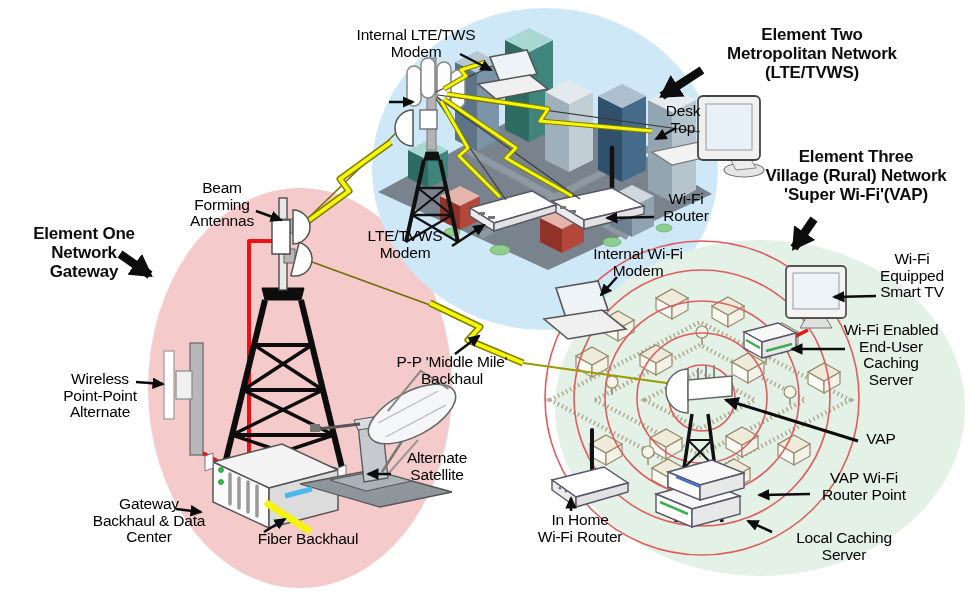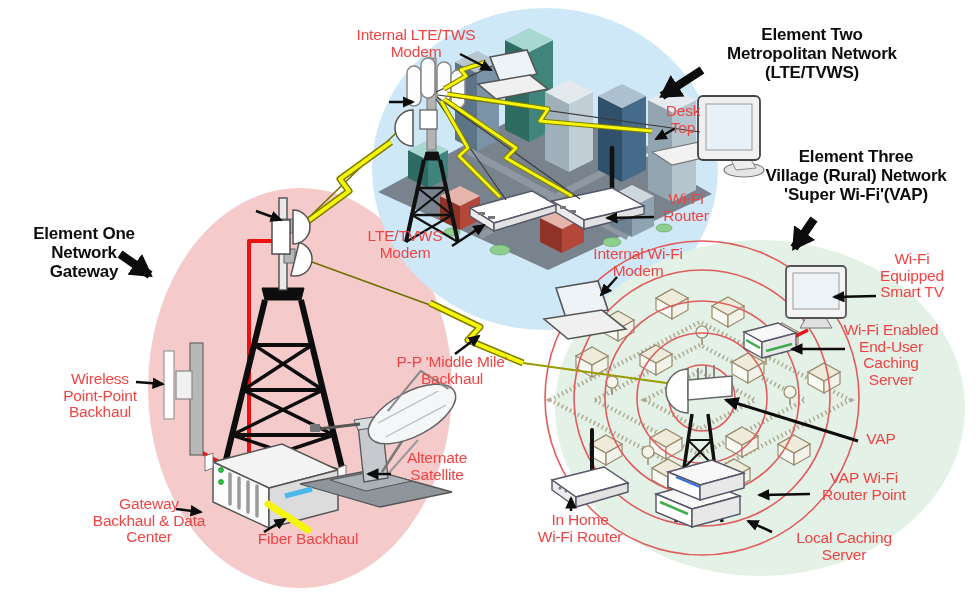--- a/index.html
+++ b/index.html
@@ -1,19 +1,19 @@
 <!DOCTYPE html>
 <html><head>
 <meta charset="utf-8">
 <style>
   html,body{margin:0;padding:0;background:#fff;}
   #stage{position:relative;width:980px;height:595px;background:#fff;overflow:hidden;
          font-family:"Liberation Sans",sans-serif;}
   #art{position:absolute;left:0;top:0;}
-  .lbl{position:absolute;font-size:15.5px;line-height:1.07;color:#ef4444;text-align:center;
+  .lbl{position:absolute;font-size:15.5px;line-height:1.07;color:#000000;text-align:center;
        white-space:pre-line;letter-spacing:-0.2px;}
   .ttl{font-weight:700;font-size:17px;line-height:1.12;color:#0d0d0d;}
 </style>
 </head>
 <body>
 
 <div id="stage">
 
 <svg id="art" width="980" height="595" viewBox="0 0 980 595">
   <defs>
@@ -368,20 +368,23 @@
 Gateway</div>
 <div class="lbl ttl" style="left:731px;top:147px;width:250px">Element Three
 Village (Rural) Network
 'Super Wi-Fi'(VAP)</div>
 <div class="lbl ttl" style="left:697px;top:25px;width:230px">Element Two
 Metropolitan Network
 (LTE/TVWS)</div>
 
 <div class="lbl" style="left:336px;top:27px;width:160px">Internal LTE/TWS
 Modem</div>
+<div class="lbl" style="left:172px;top:180px;width:100px">Beam
+Forming
+Antennas</div>
 <div class="lbl" style="left:350px;top:228px;width:110px">LTE/TVWS
 Modem</div>
 <div class="lbl" style="left:648px;top:103px;width:70px">Desk
 Top</div>
 <div class="lbl" style="left:646px;top:191px;width:80px">Wi-Fi
 Router</div>
 <div class="lbl" style="left:367px;top:354px;width:170px">P-P 'Middle Mile'
 Backhaul</div>
 <div class="lbl" style="left:568px;top:246px;width:140px">Internal Wi-Fi
 Modem</div>
@@ -394,21 +397,21 @@
 Server</div>
 <div class="lbl" style="left:846px;top:431px;width:70px">VAP</div>
 <div class="lbl" style="left:789px;top:470px;width:150px">VAP Wi-Fi
 Router Point</div>
 <div class="lbl" style="left:769px;top:530px;width:150px">Local Caching
 Server</div>
 <div class="lbl" style="left:515px;top:512px;width:130px">In Home
 Wi-Fi Router</div>
 <div class="lbl" style="left:40px;top:371px;width:120px">Wireless
 Point-Point
-Backhaul</div>
+Alternate</div>
 <div class="lbl" style="left:69px;top:496px;width:160px">Gateway
 Backhaul &amp; Data
 Center</div>
 <div class="lbl" style="left:233px;top:531px;width:150px">Fiber Backhaul</div>
 <div class="lbl" style="left:382px;top:450px;width:110px">Alternate
 Satellite</div>
 
 </div>
 
 </body></html>

